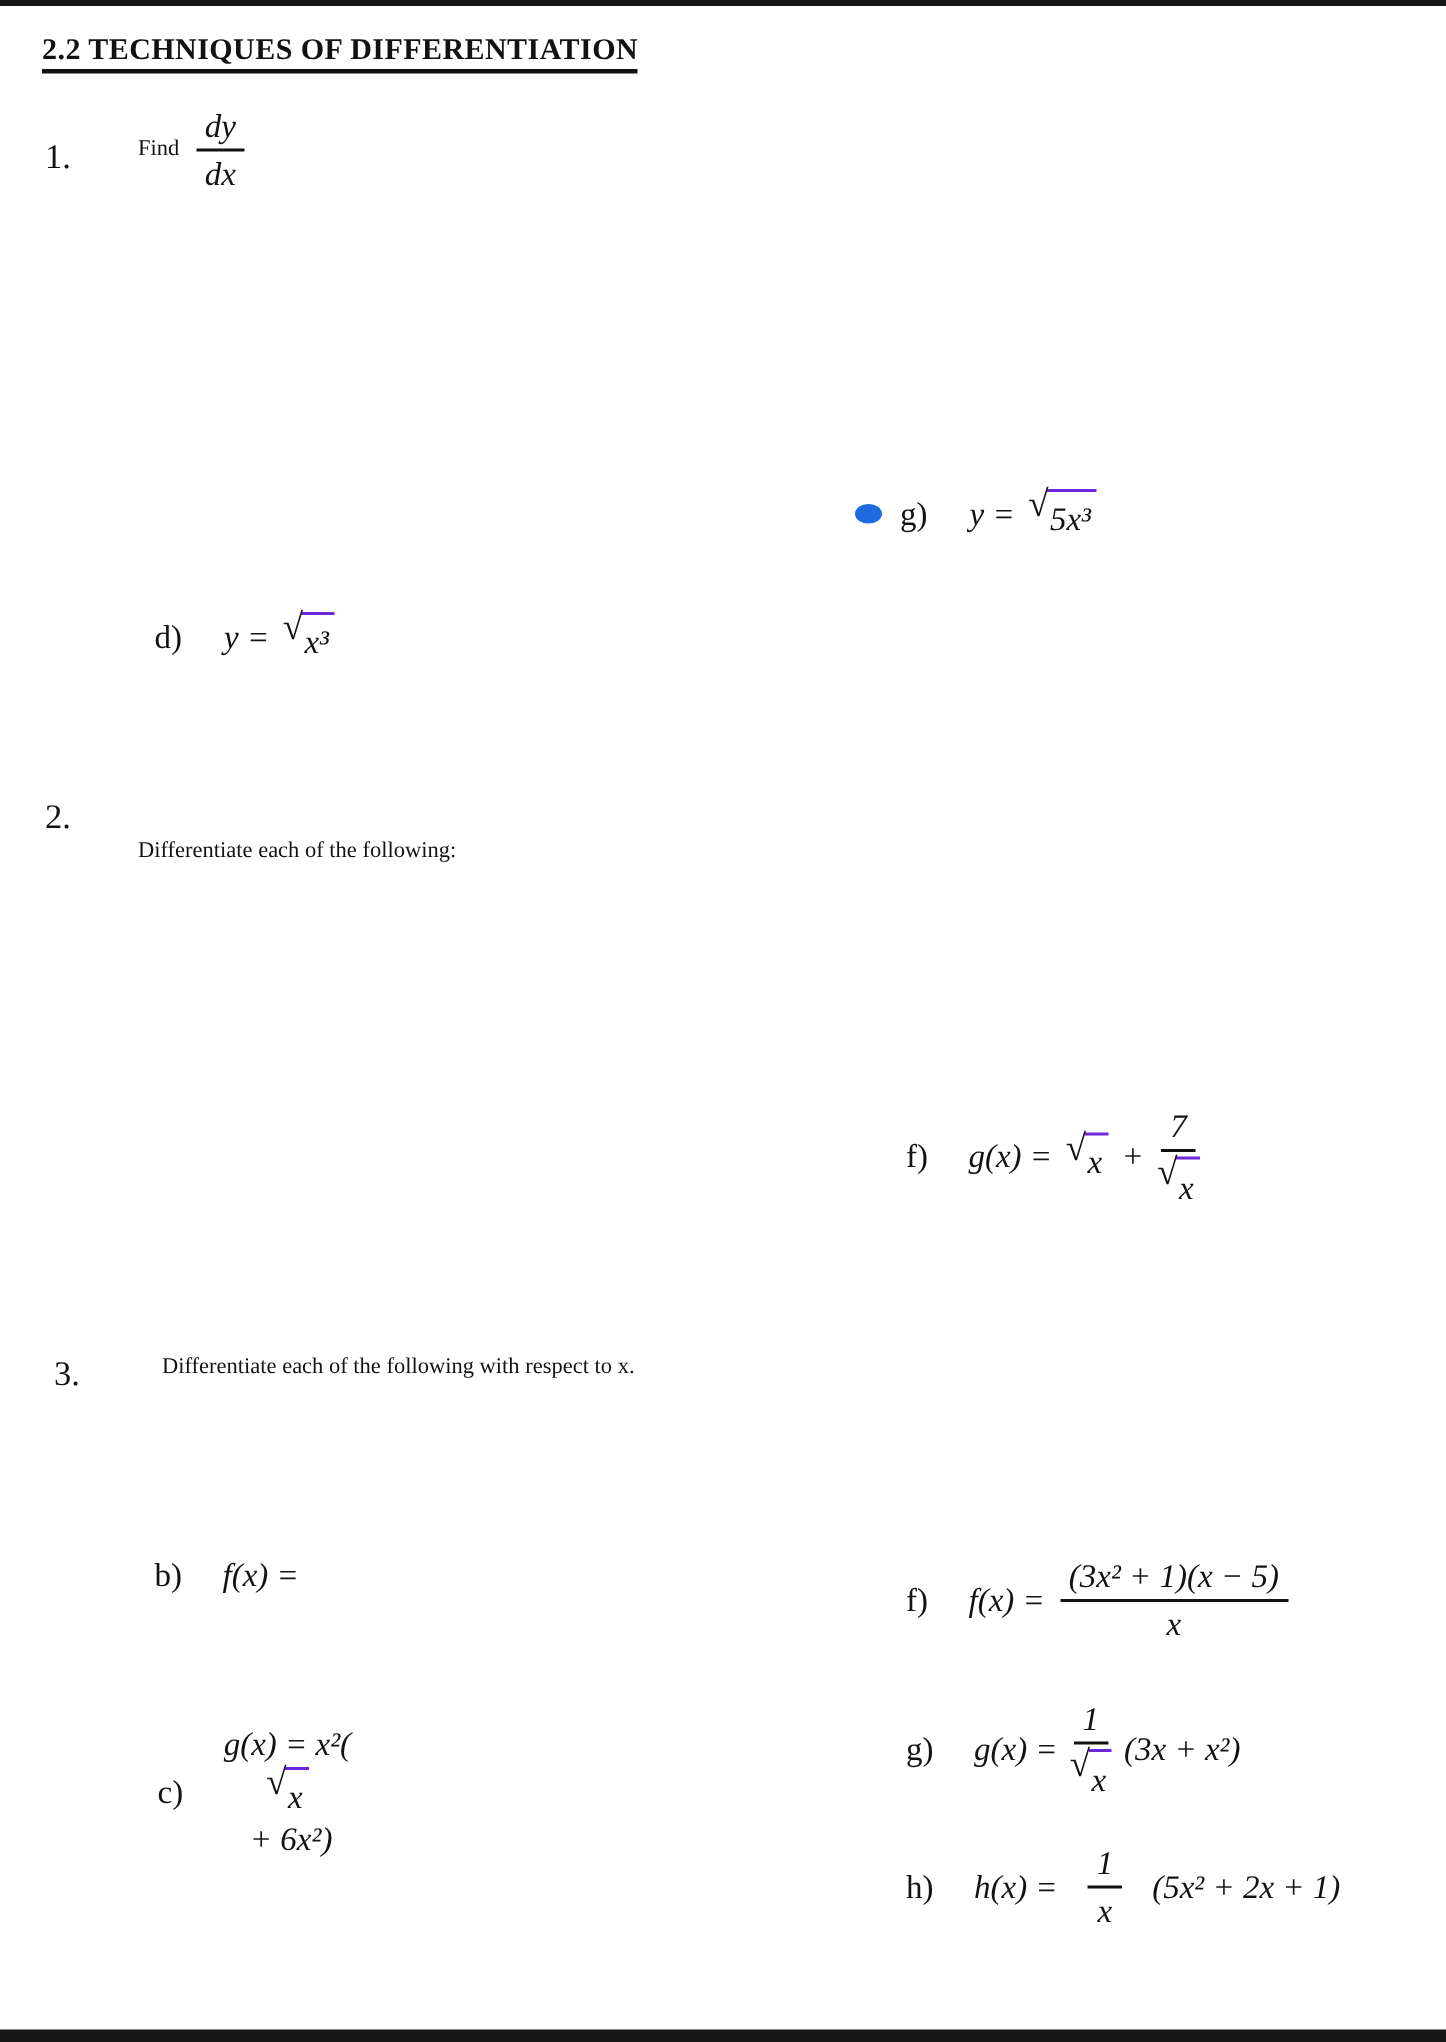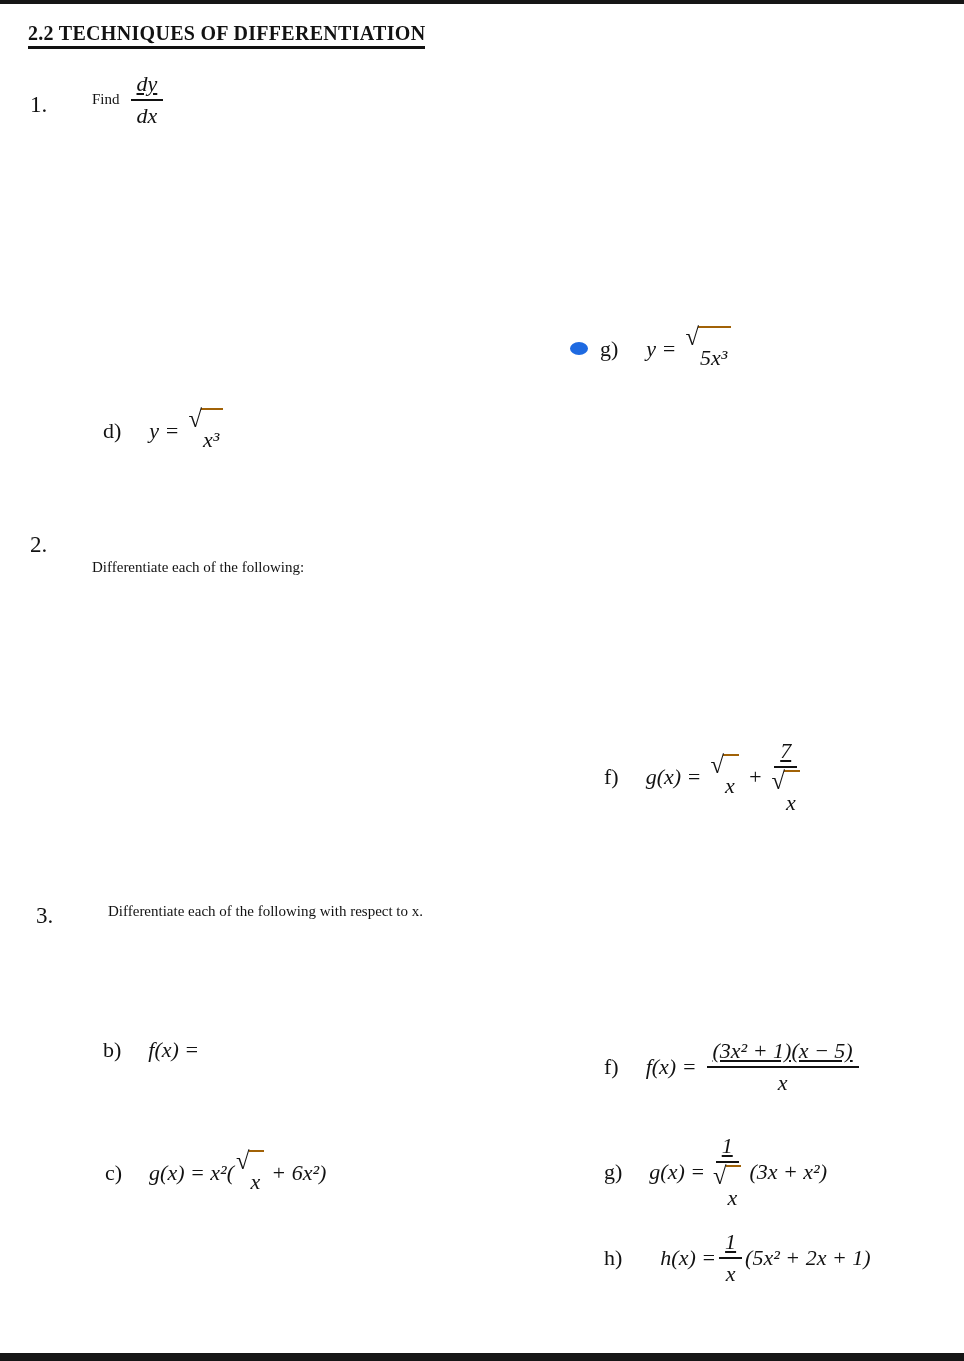--- a/index.html
+++ b/index.html
@@ -17,25 +17,25 @@
     display:inline-block;
   }
   .qnum  { font-size:23px; }
   .prompt{ font-size:15px; }
   .plabel{ font-size:22px; font-style:normal; }
   .math  { font-style:italic; font-size:22px; white-space:nowrap; }
   .frac {
     display:inline-flex; flex-direction:column; align-items:center;
     text-align:center; line-height:1.25;
   }
-  .frac > .num { border-bottom:2px solid #121212; padding:0 6px 1px 6px;text-decoration:underline; }
+  .frac > .num { border-bottom:2px solid #121212; padding:0 6px 1px 6px; }
   .frac > .den { padding-top:1px; }
   .sqrt { display:inline-flex; align-items:flex-start; }
   .radsym { font-style:normal; line-height:1; font-size:1.12em; position:relative; top:-1px; }
-  .radicand { border-top:2px solid #a16207; padding:17px 4px 0 2px; margin-left:-1px; }
+  .radicand { border-top:2px solid #6d28d9; padding:5px 4px 0 2px; margin-left:-1px; }
   .bluedot { width:18px; height:13px; border-radius:50%; flex:0 0 auto; }
 </style>
 </head>
 <body>
 
 <div class="bar" style="top:0; height:4px;"></div>
 <div class="bar" style="top:1353px; height:8px;"></div>
 
 <div class="abs" style="left:28px; top:22px;">
   <span class="title">2.2 TECHNIQUES OF DIFFERENTIATION</span>
@@ -113,21 +113,21 @@
     <span>f(x) =</span>
     <span class="frac">
       <span class="num">(3x² + 1)(x − 5)</span>
       <span class="den">x</span>
     </span>
   </span>
 </div>
 
 <div class="abs row" style="left:105px; top:1150px; gap:27px;">
   <span class="plabel">c)</span>
-  <span class="math row" style="gap:2px;">
+  <span class="math row" style="gap:2px;flex-direction:column;">
     <span>g(x) = x²(</span>
     <span class="sqrt">
       <span class="radsym">√</span>
       <span class="radicand">x</span>
     </span>
     <span style="margin-left:5px;">+ 6x²)</span>
   </span>
 </div>
 
 <div class="abs row" style="left:604px; top:1132px; gap:27px;">
@@ -142,21 +142,21 @@
           <span class="radicand">x</span>
         </span>
       </span>
     </span>
     <span>(3x + x²)</span>
   </span>
 </div>
 
 <div class="abs row" style="left:604px; top:1228px; gap:27px;">
   <span class="plabel">h)</span>
-  <span class="math row" style="gap:3px;margin-left:11px;">
+  <span class="math row" style="gap:20px;">
     <span>h(x) =</span>
     <span class="frac">
       <span class="num">1</span>
       <span class="den">x</span>
     </span>
     <span>(5x² + 2x + 1)</span>
   </span>
 </div>
 
 </body></html>

